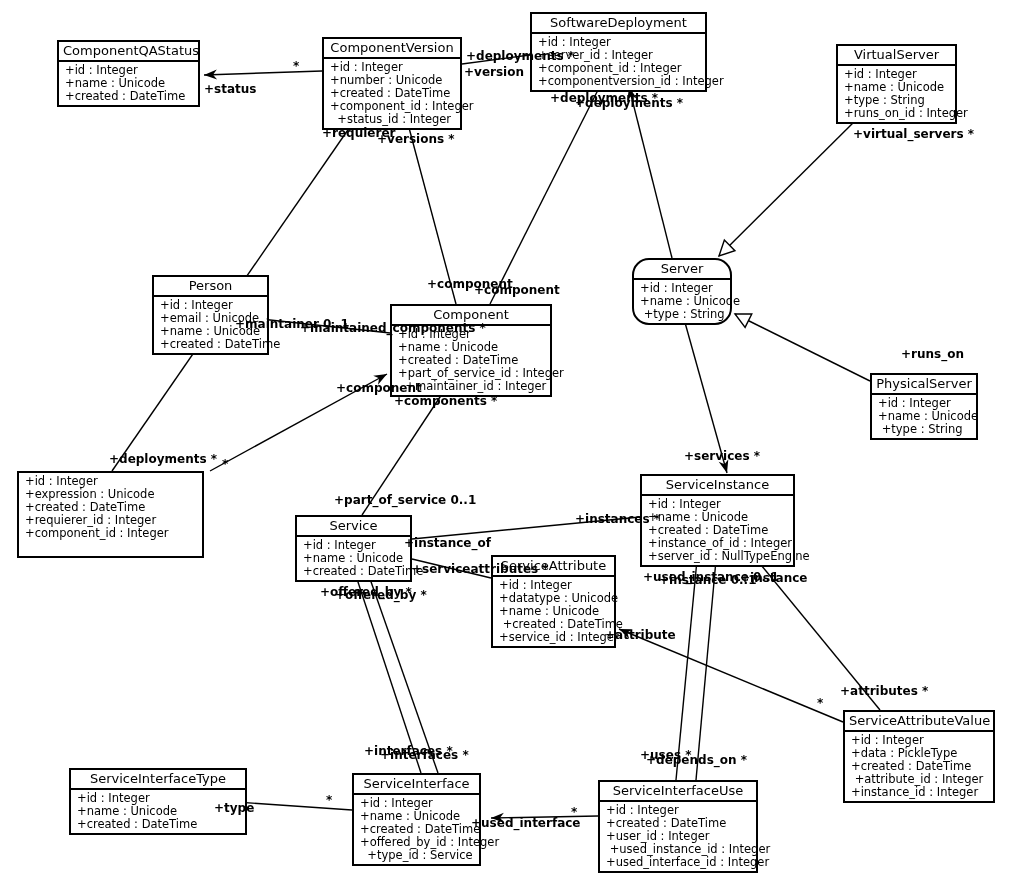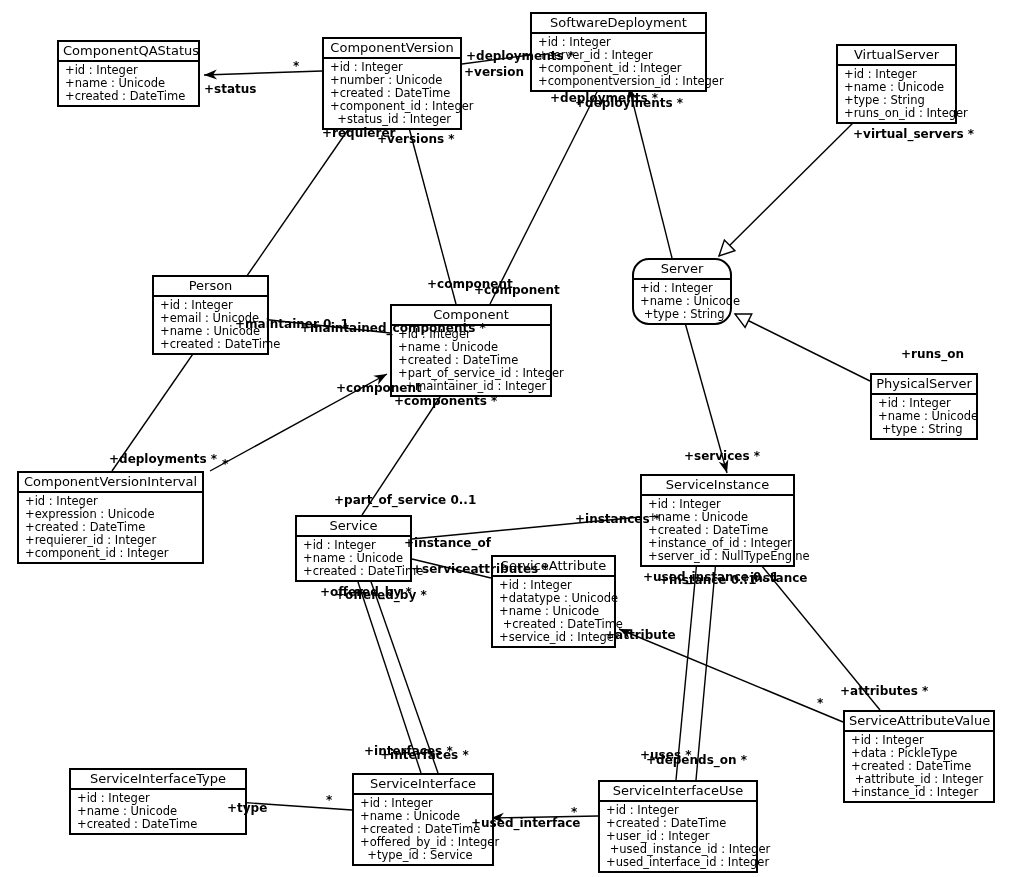--- a/index.html
+++ b/index.html
@@ -116,21 +116,20 @@
       </div>
       <div class="uml-class" style="left: 870px; top: 373px; width: 108px; min-height: 61px;">
         <div class="uml-title">PhysicalServer</div>
         <div class="uml-attrs">
           <div class="uml-attr">+id : Integer</div>
           <div class="uml-attr">+name : Unicode</div>
           <div class="uml-attr"> +type : String</div>
         </div>
       </div>
       <div class="uml-class" style="left: 17px; top: 471px; width: 187px; min-height: 87px;">
-        <div class="uml-title">ComponentVersionInterval</div>
         <div class="uml-attrs">
           <div class="uml-attr">+id : Integer</div>
           <div class="uml-attr">+expression : Unicode</div>
           <div class="uml-attr">+created : DateTime</div>
           <div class="uml-attr">+requierer_id : Integer</div>
           <div class="uml-attr">+component_id : Integer</div>
         </div>
       </div>
       <div class="uml-class" style="left: 295px; top: 515px; width: 117px; min-height: 61px;">
         <div class="uml-title">Service</div>
@@ -171,21 +170,21 @@
         </div>
       </div>
       <div class="uml-class" style="left: 69px; top: 768px; width: 178px; min-height: 61px;">
         <div class="uml-title">ServiceInterfaceType</div>
         <div class="uml-attrs">
           <div class="uml-attr">+id : Integer</div>
           <div class="uml-attr">+name : Unicode</div>
           <div class="uml-attr">+created : DateTime</div>
         </div>
       </div>
-      <div class="uml-class" style="left: 352px; top: 773px; width: 142px; min-height: 87px;">
+      <div class="uml-class" style="left: 352px; top: 773px; width: 129px; min-height: 87px;">
         <div class="uml-title">ServiceInterface</div>
         <div class="uml-attrs">
           <div class="uml-attr">+id : Integer</div>
           <div class="uml-attr">+name : Unicode</div>
           <div class="uml-attr">+created : DateTime</div>
           <div class="uml-attr">+offered_by_id : Integer</div>
           <div class="uml-attr">  +type_id : Service</div>
         </div>
       </div>
       <div class="uml-class" style="left: 598px; top: 780px; width: 160px; min-height: 87px;">
@@ -220,21 +219,21 @@
       <span class="edge-label" style="left: 222px; top: 457px;">*</span>
       <span class="edge-label" style="left: 334px; top: 493px;">+part_of_service 0..1</span>
       <span class="edge-label" style="left: 684px; top: 449px;">+services *</span>
       <span class="edge-label" style="left: 575px; top: 512px;">+instances *</span>
       <span class="edge-label" style="left: 404px; top: 536px;">+instance_of</span>
       <span class="edge-label" style="left: 412px; top: 562px;">+serviceattributes *</span>
       <span class="edge-label" style="left: 320px; top: 585px;">+offered_by *</span>
       <span class="edge-label" style="left: 335px; top: 588px;">+offered_by *</span>
       <span class="edge-label" style="left: 364px; top: 744px;">+interfaces *</span>
       <span class="edge-label" style="left: 380px; top: 748px;">+interfaces *</span>
-      <span class="edge-label" style="left: 227px; top: 801px;">+type</span>
+      <span class="edge-label" style="left: 214px; top: 801px;">+type</span>
       <span class="edge-label" style="left: 326px; top: 793px;">*</span>
       <span class="edge-label" style="left: 471px; top: 816px;">+used_interface</span>
       <span class="edge-label" style="left: 571px; top: 805px;">*</span>
       <span class="edge-label" style="left: 640px; top: 748px;">+uses *</span>
       <span class="edge-label" style="left: 646px; top: 753px;">+depends_on *</span>
       <span class="edge-label" style="left: 643px; top: 570px;">+used_instance 0..1</span>
       <span class="edge-label" style="left: 659px; top: 573px;">+instance 0..1</span>
       <span class="edge-label" style="left: 740px; top: 571px;">+instance</span>
       <span class="edge-label" style="left: 840px; top: 684px;">+attributes *</span>
       <span class="edge-label" style="left: 817px; top: 696px;">*</span>

